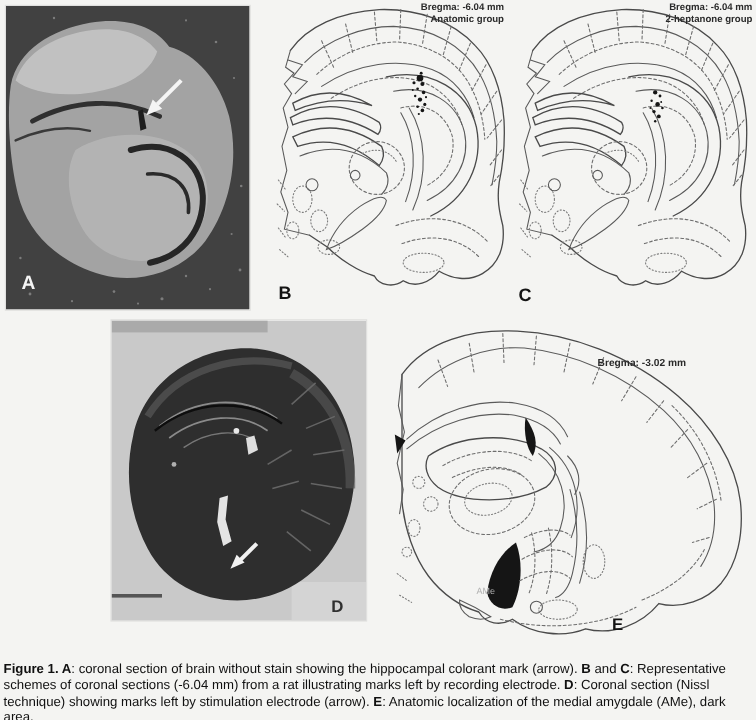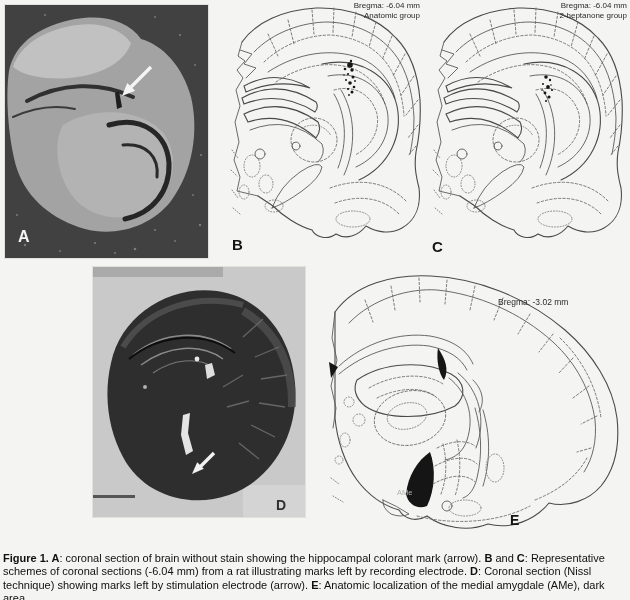--- a/index.html
+++ b/index.html
@@ -6,21 +6,21 @@
   body{
     width:630px;height:600px;position:relative;overflow:hidden;
     background:#f4f4f2;
     font-family:"Liberation Sans", sans-serif;
   }
   .panel{position:absolute;}
   .panel svg{display:block;}
   .photo-frame{box-shadow:0 0 0 1px rgba(0,0,0,0.08);}
   .bregma{
     position:absolute;text-align:right;color:#2a2a2a;
-    font-size:8px;line-height:9.5px;white-space:nowrap;
+    font-size:8px;line-height:9.5px;white-space:nowrap;font-weight:bold;
   }
   .letter{position:absolute;font-weight:bold;color:#141414;}
   .letter-a{color:#f4f4f4;font-size:16px;}
   .letter-b,.letter-c{font-size:15px;}
   .letter-d{font-size:14px;color:#303030;}
   .letter-e{font-size:14px;}
   .caption{
     position:absolute;left:3px;top:541px;width:625px;
     font-size:11px;line-height:13.4px;color:#101010;
   }

